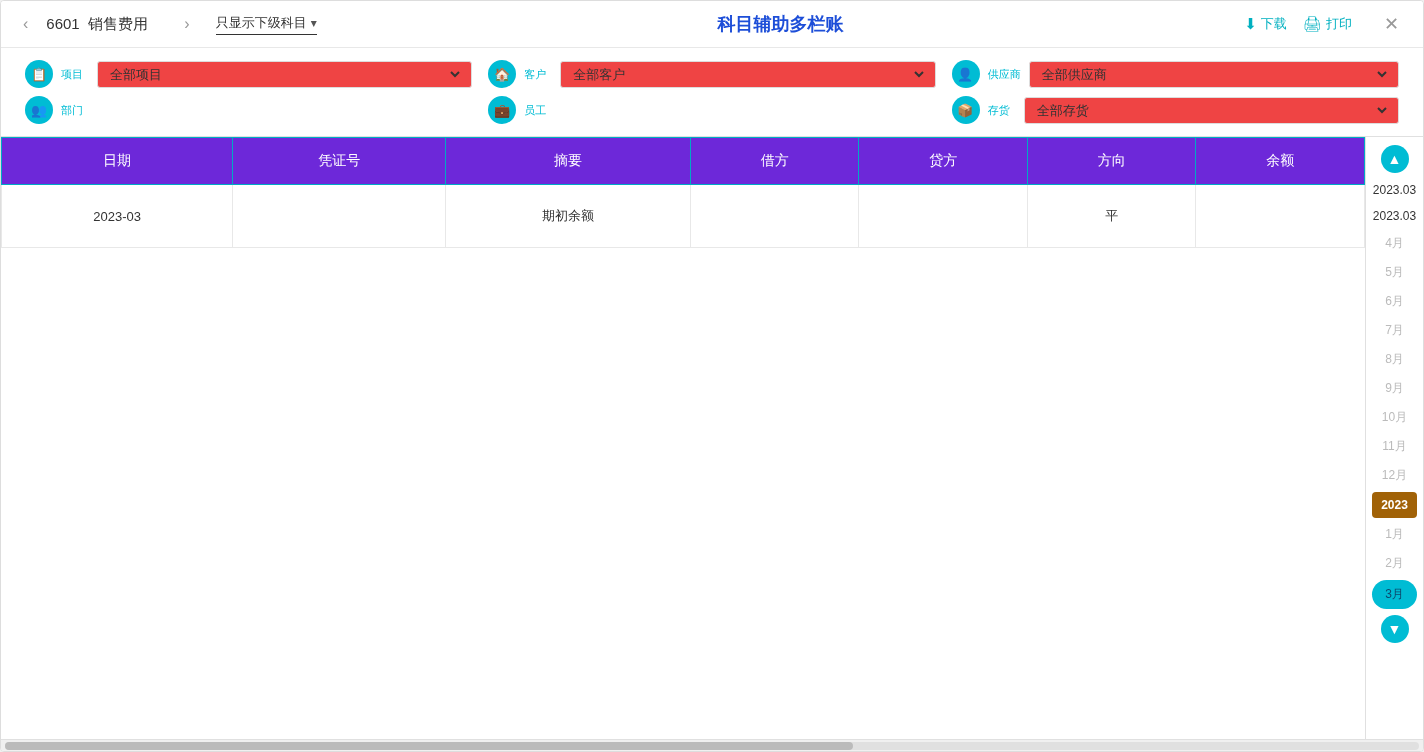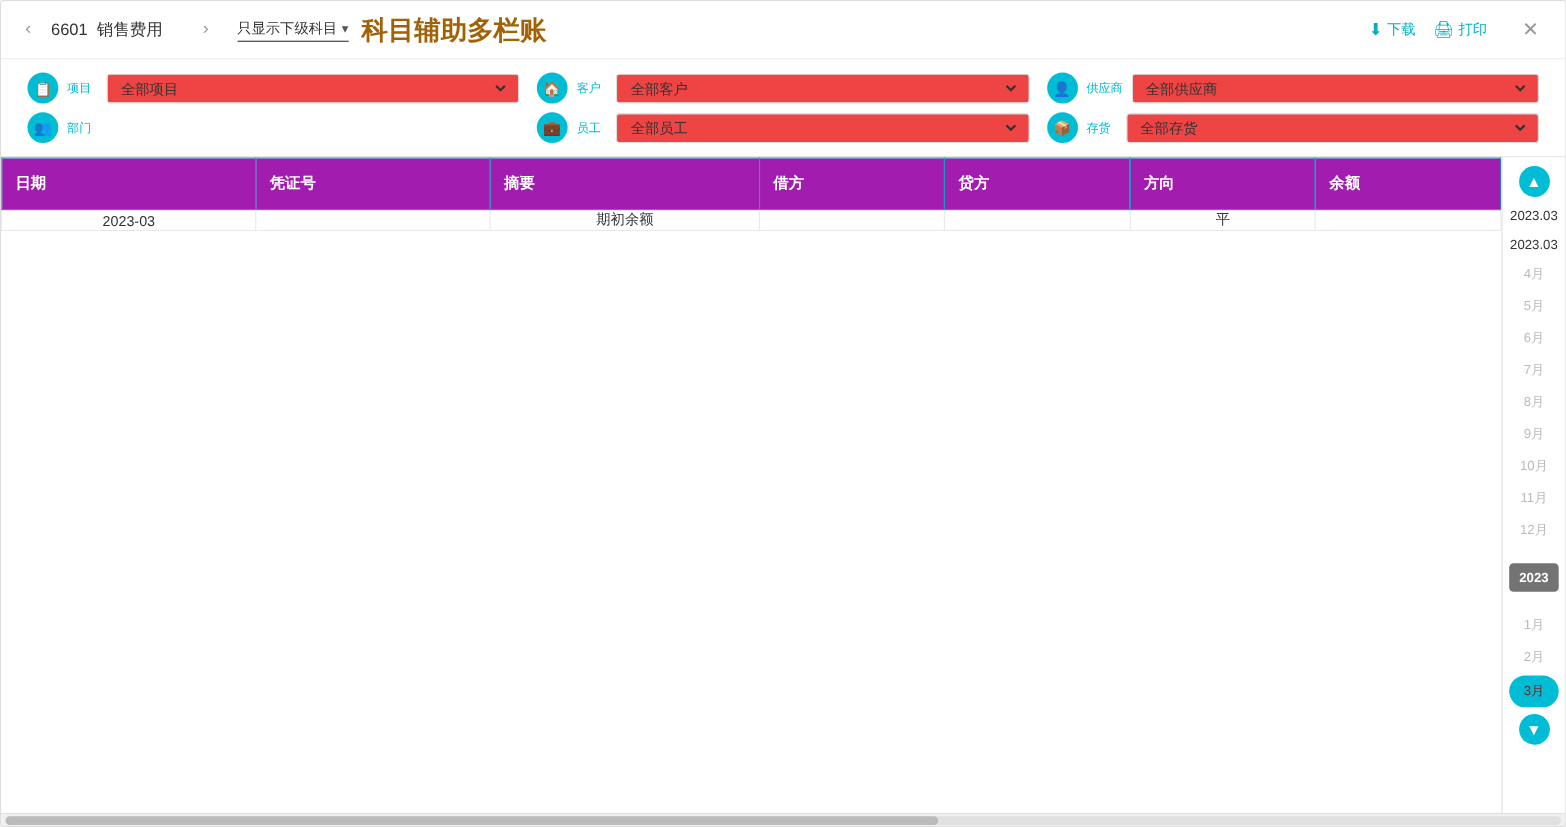--- a/index.html
+++ b/index.html
@@ -53,23 +53,24 @@
       cursor: pointer;
       color: #333;
       font-size: 13px;
       border-bottom: 1px solid #333;
       padding-bottom: 2px;
       margin-left: 8px;
     }
     .show-sub .arrow { font-size: 12px; color: #555; }
     .page-title {
       flex: 1;
-      font-size: 24px;
+      text-align: center;
+      font-size: 18px;
       font-weight: 600;
-      color: #a16207;
+      color: #1d4ed8;
     }
     .toolbar-right {
       display: flex;
       align-items: center;
       gap: 16px;
     }
     .toolbar-btn {
       display: flex;
       align-items: center;
       gap: 4px;
@@ -154,30 +155,30 @@
     }
     .table-scroll {
       flex: 1;
       overflow: auto;
     }
     table {
       width: 100%;
       border-collapse: collapse;
     }
     thead tr th {
-      background: #a21caf;
+      background: #6d28d9;
       color: #fff;
-      font-weight: 700;
+      font-weight: 400;
       font-size: 14px;
       padding: 14px 12px;
-      text-align: left;
+      text-align: center;
       border: 1px solid #00aac4;
     }
     tbody tr td {
-      padding: 0 12px;
+      padding: 22px 12px;
       border: 1px solid #e8e8e8;
       text-align: center;
       color: #333;
       font-size: 13px;
     }
 
     
     .timeline-sidebar {
       width: 58px;
       display: flex;
@@ -193,30 +194,30 @@
       width: 100%;
       text-align: center;
       padding: 6px 4px;
       font-size: 12px;
       cursor: pointer;
       color: #bbb;
       position: relative;
     }
     .timeline-item.active-blue {
       background: #00bcd4;
-      color: #7f1d1d;
+      color: #0c4a6e;
       border-radius: 20px;
       margin: 2px 6px;
       width: calc(100% - 12px);
     }
     .timeline-item.active-green {
-      background: #737373;
+      background: #a16207;
       color: #fff;
       border-radius: 4px;
-      margin: 16px 6px;
+      margin: 2px 6px;
       width: calc(100% - 12px);
       font-weight: bold;
     }
     .timeline-item.selected {
       color: #333;
       font-weight: 500;
     }
     .timeline-up-btn, .timeline-down-btn {
       width: 28px;
       height: 28px;
@@ -318,25 +319,20 @@
       </div>
     </div>
 
     <div class="filter-item">
       <div class="filter-icon" style="font-size:13px;">👥</div>
       <span class="filter-label">部门</span>
     </div>
     <div class="filter-item">
       <div class="filter-icon" style="font-size:13px;">💼</div>
       <span class="filter-label">员工</span>
-      <div class="filter-select">
-        <select>
-          <option>全部员工</option>
-        </select>
-      </div>
     </div>
     <div class="filter-item">
       <div class="filter-icon" style="font-size:13px;">📦</div>
       <span class="filter-label">存货</span>
       <div class="filter-select">
         <select>
           <option>全部存货</option>
         </select>
       </div>
     </div>

